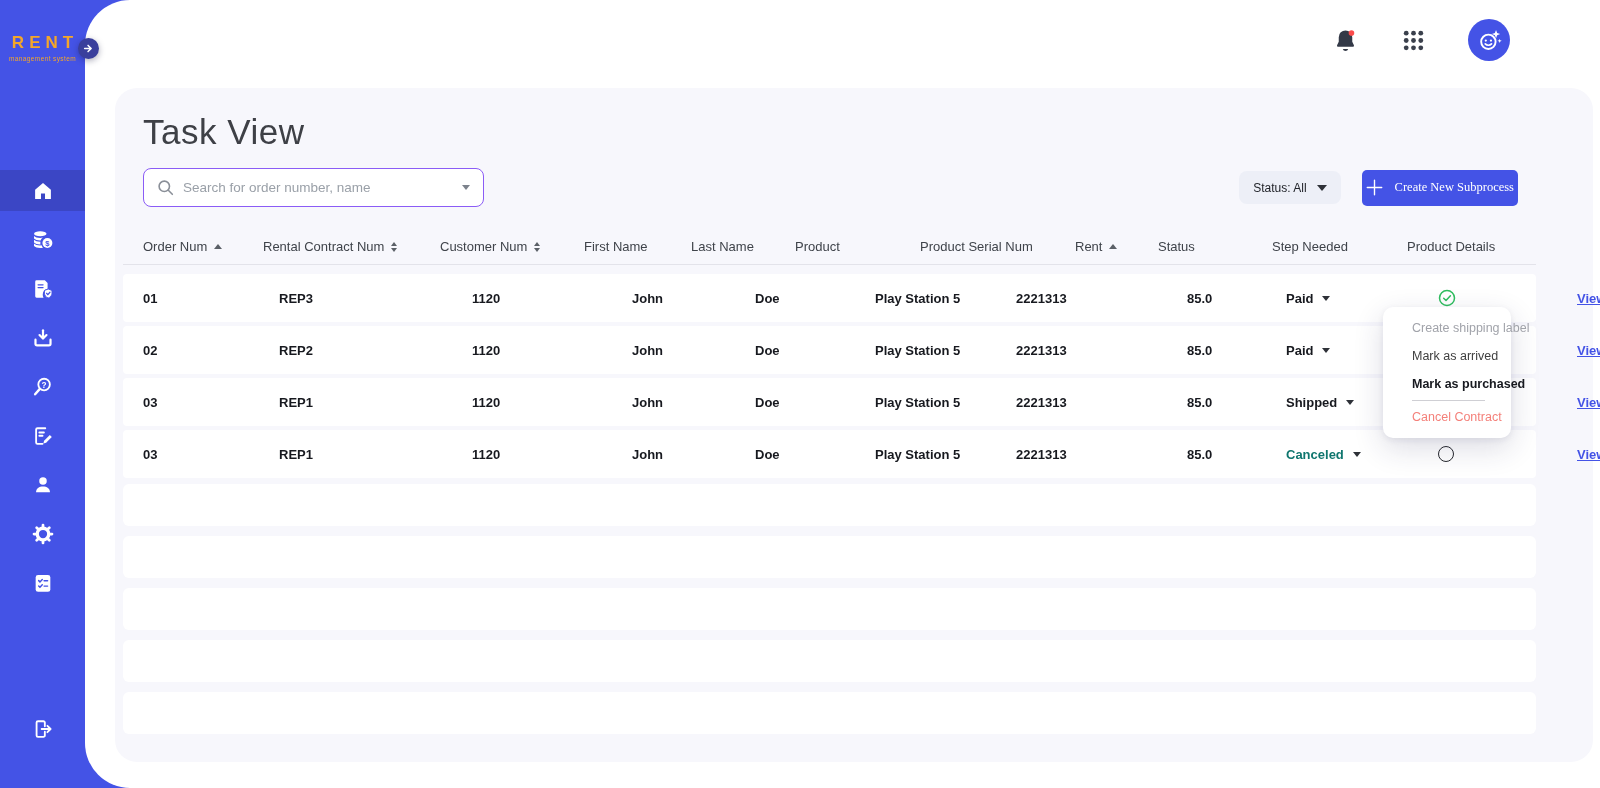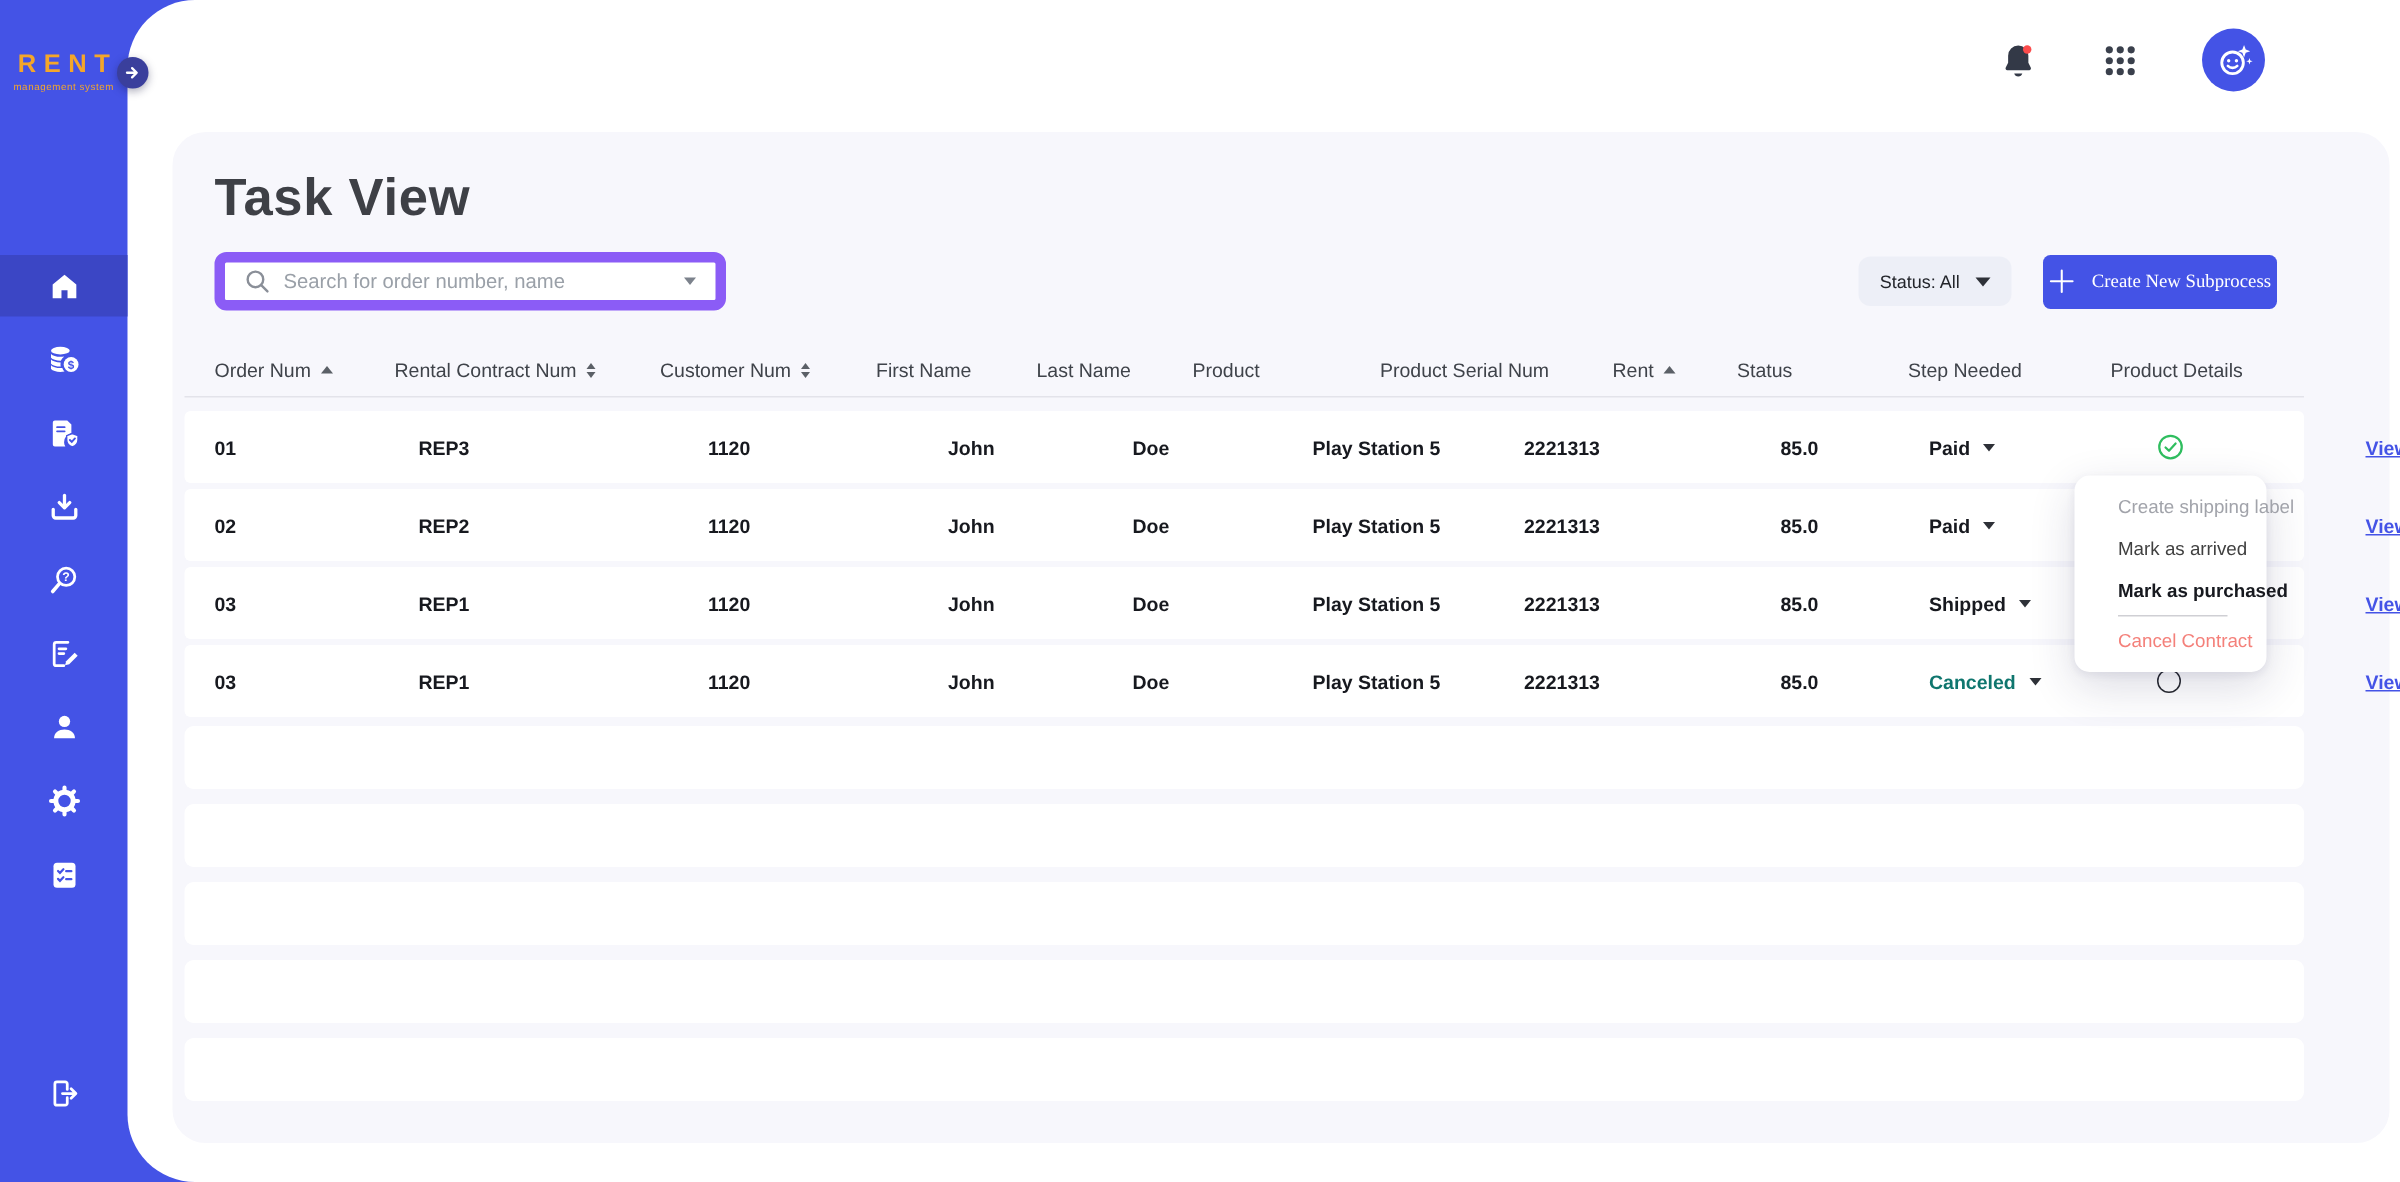--- a/index.html
+++ b/index.html
@@ -24,24 +24,24 @@
   .content { position:absolute; left:85px; top:0; right:0; height:100%;
     background:#fff; border-radius:45px 0 0 45px; z-index:1; }
   .topbar { position:absolute; top:0; right:90px; height:80px; display:flex; align-items:center; gap:42px; }
   .icon-btn { background:none; border:none; cursor:pointer; position:relative; display:flex; }
   .avatar { width:42px; height:42px; border-radius:50%; background:#4453e6;
     display:flex; align-items:center; justify-content:center; cursor:pointer; border:none; }
 
   
   .card { position:absolute; left:30px; top:88px; width:1478px; height:674px;
     background:#f7f7fc; border-radius:22px; padding-top:24px; }
-  .page-title { margin-left:28px; font-size:35px; line-height:40px; font-weight:bold; color:#3e4046; letter-spacing:.5px; }
+  .page-title { margin-left:28px; font-size:35px; line-height:40px; font-weight:normal; color:#3e4046; letter-spacing:.5px; }
 
   .toolbar { display:flex; align-items:center; margin-top:16px; padding:0 75px 0 28px; height:39px; }
-  .search-box { width:341px; height:39px; background:#fff; border:7px solid #8b5cf6; border-radius:8px;
+  .search-box { width:341px; height:39px; background:#fff; border:1px solid #8b5cf6; border-radius:8px;
     display:flex; align-items:center; padding:0 13px; gap:9px; }
   .search-box input { flex:1; border:none; outline:none; font-size:13.5px; color:#33363c; background:transparent;
     font-family:"Liberation Sans", sans-serif; }
   .search-box input::placeholder { color:#9aa0a8; }
   .toolbar-spacer { flex:1; }
   .status-pill { height:33px; background:#edeff7; border:none; border-radius:8px; padding:0 14px;
     display:flex; align-items:center; gap:10px; font-size:12px; color:#23252b; cursor:pointer;
     font-family:"Liberation Sans", sans-serif; }
   .create-btn { height:36px; margin-left:21px; background:#4453e6; color:#fff; border:none; border-radius:5px;
     padding:0 4px; display:flex; align-items:center; gap:12px; font-size:12.5px; cursor:pointer;
@@ -77,21 +77,21 @@
   .td.status-cell { cursor:pointer; }
   .status-danger { color:#0f766e; }
   .step-cell { padding-left:22px; }
   .step-circle { width:16px; height:16px; border:1.6px solid #26282e; border-radius:50%; cursor:pointer; }
   .details-cell { display:flex; align-items:center; justify-content:space-between; padding:0 12px 0 10px; }
   .view-link { color:#4453e6; text-decoration:underline; font-size:13px; font-weight:bold; cursor:pointer; }
   .kebab { background:none; border:none; display:flex; flex-direction:column; gap:2.6px; cursor:pointer; padding:4px; }
   .kebab i { width:3.6px; height:3.6px; border-radius:50%; background:#24262c; display:block; }
 
   
-  .context-menu { position:absolute; left:1268px; top:229px; width:128px; background:#fff; border-radius:10px;
+  .context-menu { position:absolute; left:1268px; top:219px; width:128px; background:#fff; border-radius:10px;
     padding:7px 16px; box-shadow:0 10px 30px rgba(40,40,90,.16), 0 2px 6px rgba(40,40,90,.08); z-index:6; }
   .menu-item { padding:7px 13px; font-size:12.5px; color:#404040; cursor:pointer; white-space:nowrap; }
   .menu-item.muted { color:#a1a3aa; }
   .menu-item.emphasis { color:#17191f; font-weight:bold; }
   .menu-item.danger { color:#f4807a; }
   .menu-divider { border-bottom:1px solid #cfcfd4; margin:2px 10px 2px 13px; }
 </style>
 </head>
 <body>
 

